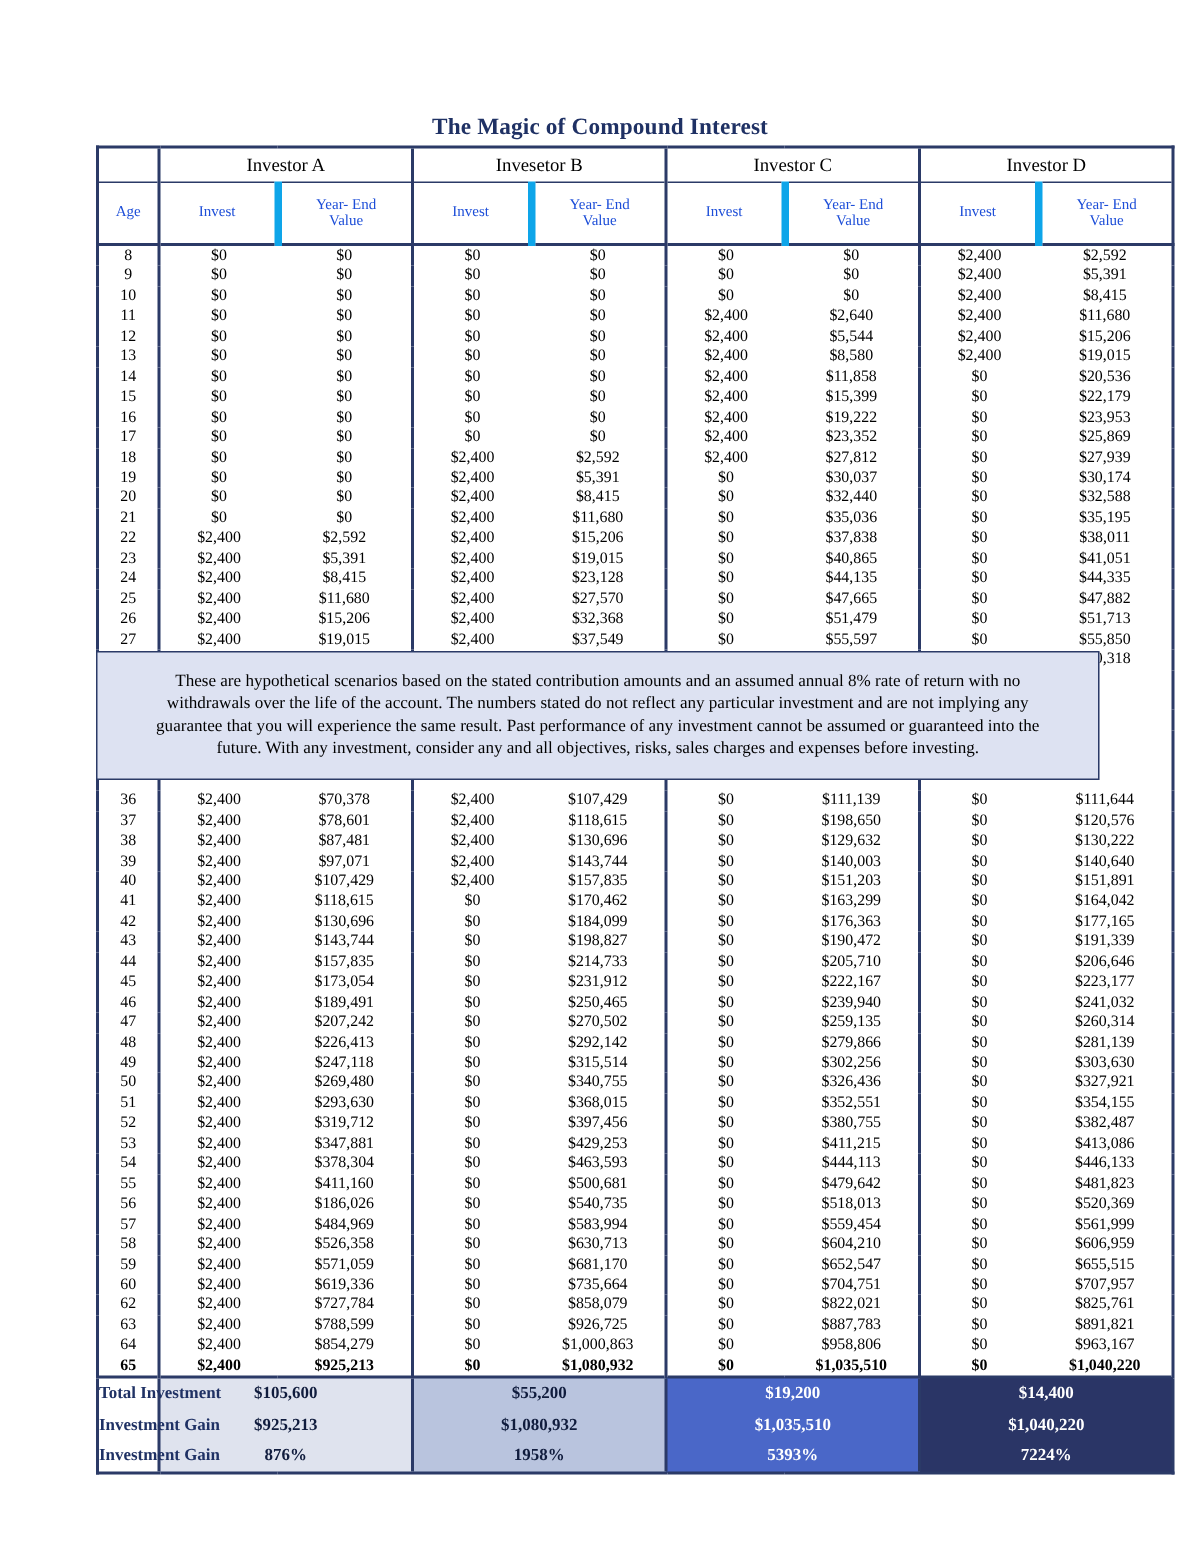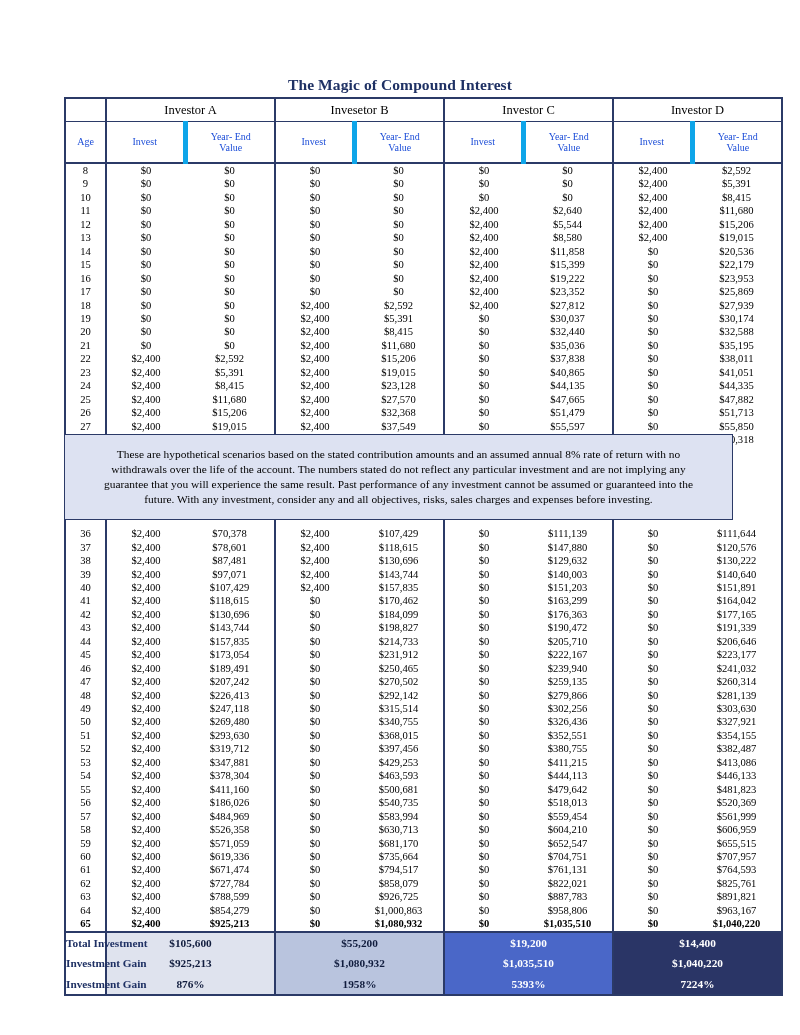--- a/index.html
+++ b/index.html
@@ -508,21 +508,21 @@
             <td class="bd-l-thick">$0</td>
             <td class="bd-r-thick">$111,644</td>
           </tr>
           <tr class="drow">
             <td class="age-cell bd-l-thick">37</td>
             <td class="bd-l-thick">$2,400</td>
             <td class="">$78,601</td>
             <td class="bd-l-thick">$2,400</td>
             <td class="">$118,615</td>
             <td class="bd-l-thick">$0</td>
-            <td class="">$147,880</td>
+            <td class="">$198,650</td>
             <td class="bd-l-thick">$0</td>
             <td class="bd-r-thick">$120,576</td>
           </tr>
           <tr class="drow">
             <td class="age-cell bd-l-thick">38</td>
             <td class="bd-l-thick">$2,400</td>
             <td class="">$87,481</td>
             <td class="bd-l-thick">$2,400</td>
             <td class="">$130,696</td>
             <td class="bd-l-thick">$0</td>
@@ -764,31 +764,20 @@
           <tr class="drow">
             <td class="age-cell bd-l-thick">60</td>
             <td class="bd-l-thick">$2,400</td>
             <td class="">$619,336</td>
             <td class="bd-l-thick">$0</td>
             <td class="">$735,664</td>
             <td class="bd-l-thick">$0</td>
             <td class="">$704,751</td>
             <td class="bd-l-thick">$0</td>
             <td class="bd-r-thick">$707,957</td>
-          </tr>
-          <tr class="drow">
-            <td class="age-cell bd-l-thick">61</td>
-            <td class="bd-l-thick">$2,400</td>
-            <td class="">$671,474</td>
-            <td class="bd-l-thick">$0</td>
-            <td class="">$794,517</td>
-            <td class="bd-l-thick">$0</td>
-            <td class="">$761,131</td>
-            <td class="bd-l-thick">$0</td>
-            <td class="bd-r-thick">$764,593</td>
           </tr>
           <tr class="drow">
             <td class="age-cell bd-l-thick">62</td>
             <td class="bd-l-thick">$2,400</td>
             <td class="">$727,784</td>
             <td class="bd-l-thick">$0</td>
             <td class="">$858,079</td>
             <td class="bd-l-thick">$0</td>
             <td class="">$822,021</td>
             <td class="bd-l-thick">$0</td>

